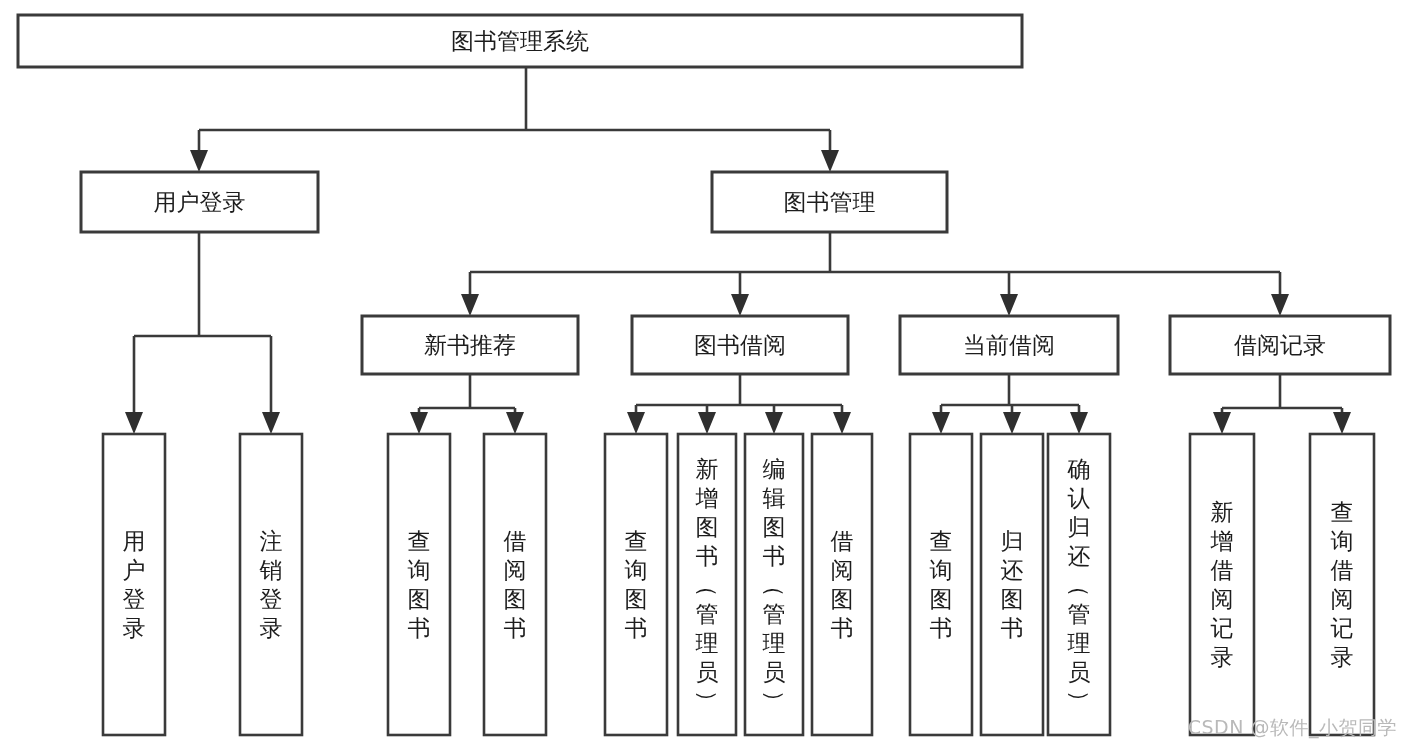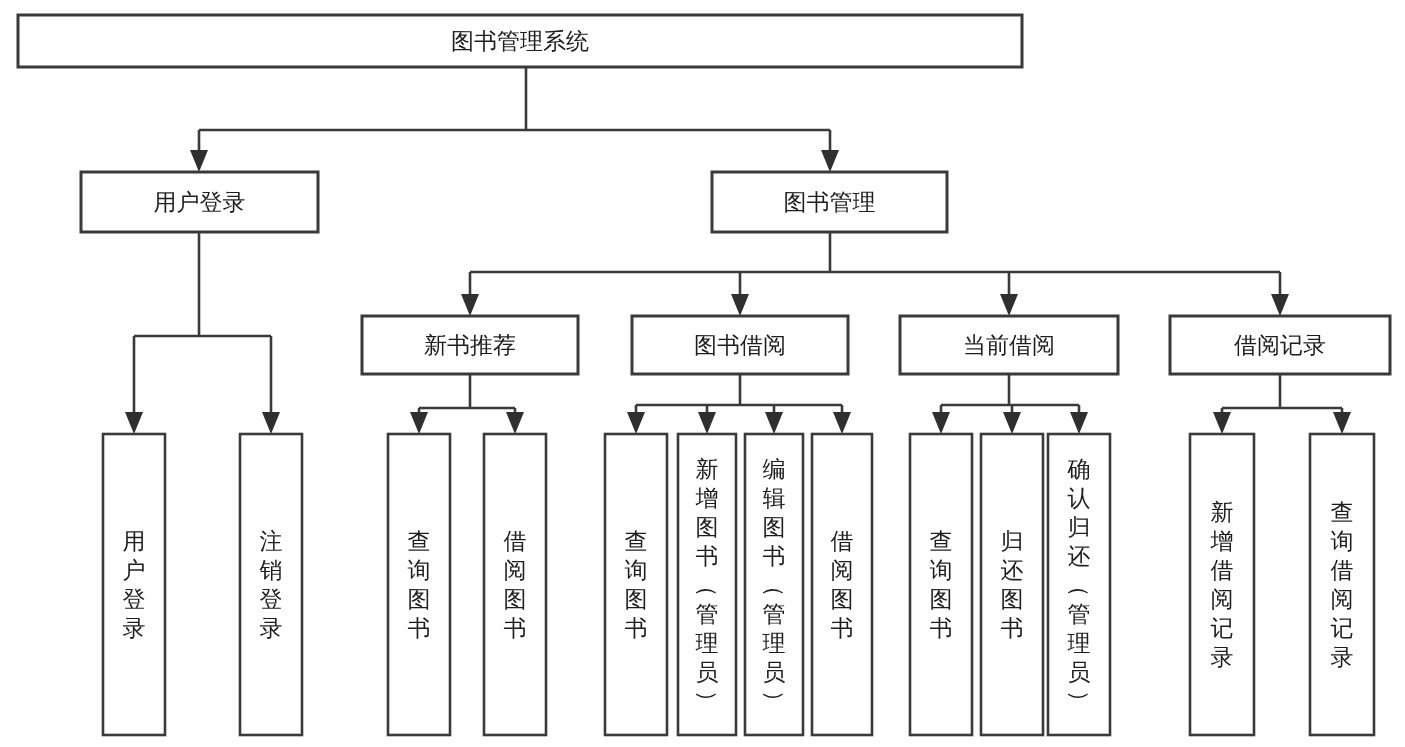--- a/index.html
+++ b/index.html
@@ -273,13 +273,14 @@
       <g>
         <rect x="1310" y="434" width="64" height="301" class="node-box thin"></rect>
         <text x="1342" y="520.12" class="node-label-vertical">查</text>
         <text x="1342" y="549.12" class="node-label-vertical">询</text>
         <text x="1342" y="578.12" class="node-label-vertical">借</text>
         <text x="1342" y="607.12" class="node-label-vertical">阅</text>
         <text x="1342" y="636.12" class="node-label-vertical">记</text>
         <text x="1342" y="665.12" class="node-label-vertical">录</text>
       </g>
     </svg>
+  <div class="watermark">CSDN @软件_小贺同学</div>
 </div>
 
 </body></html>

